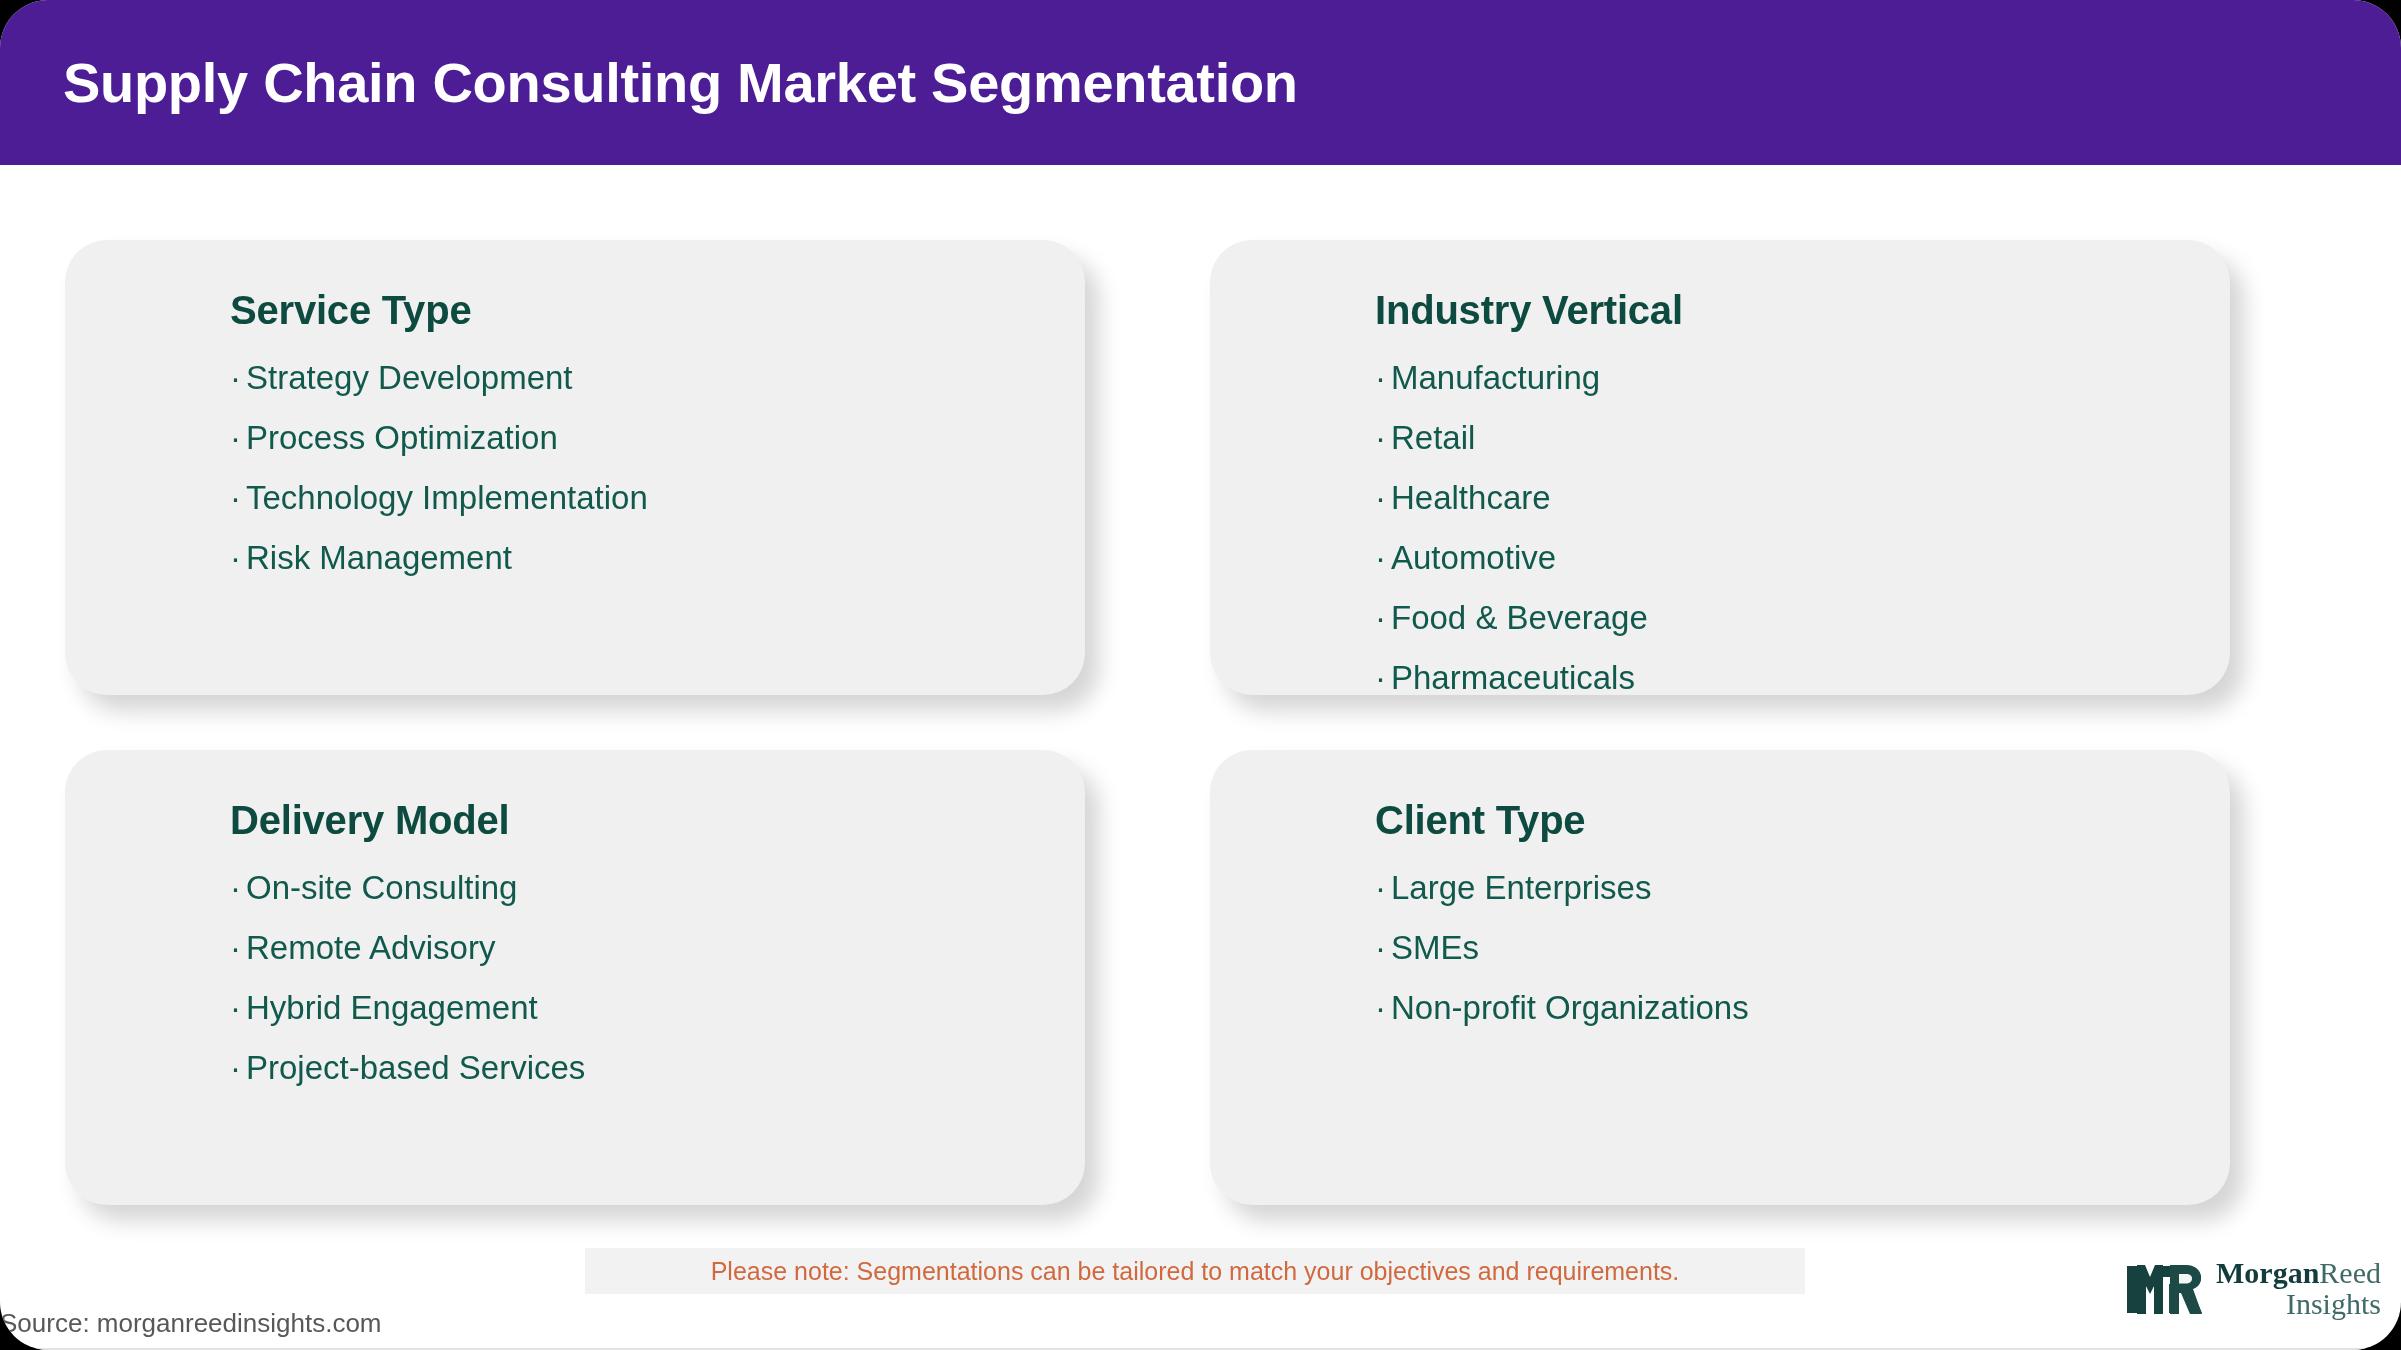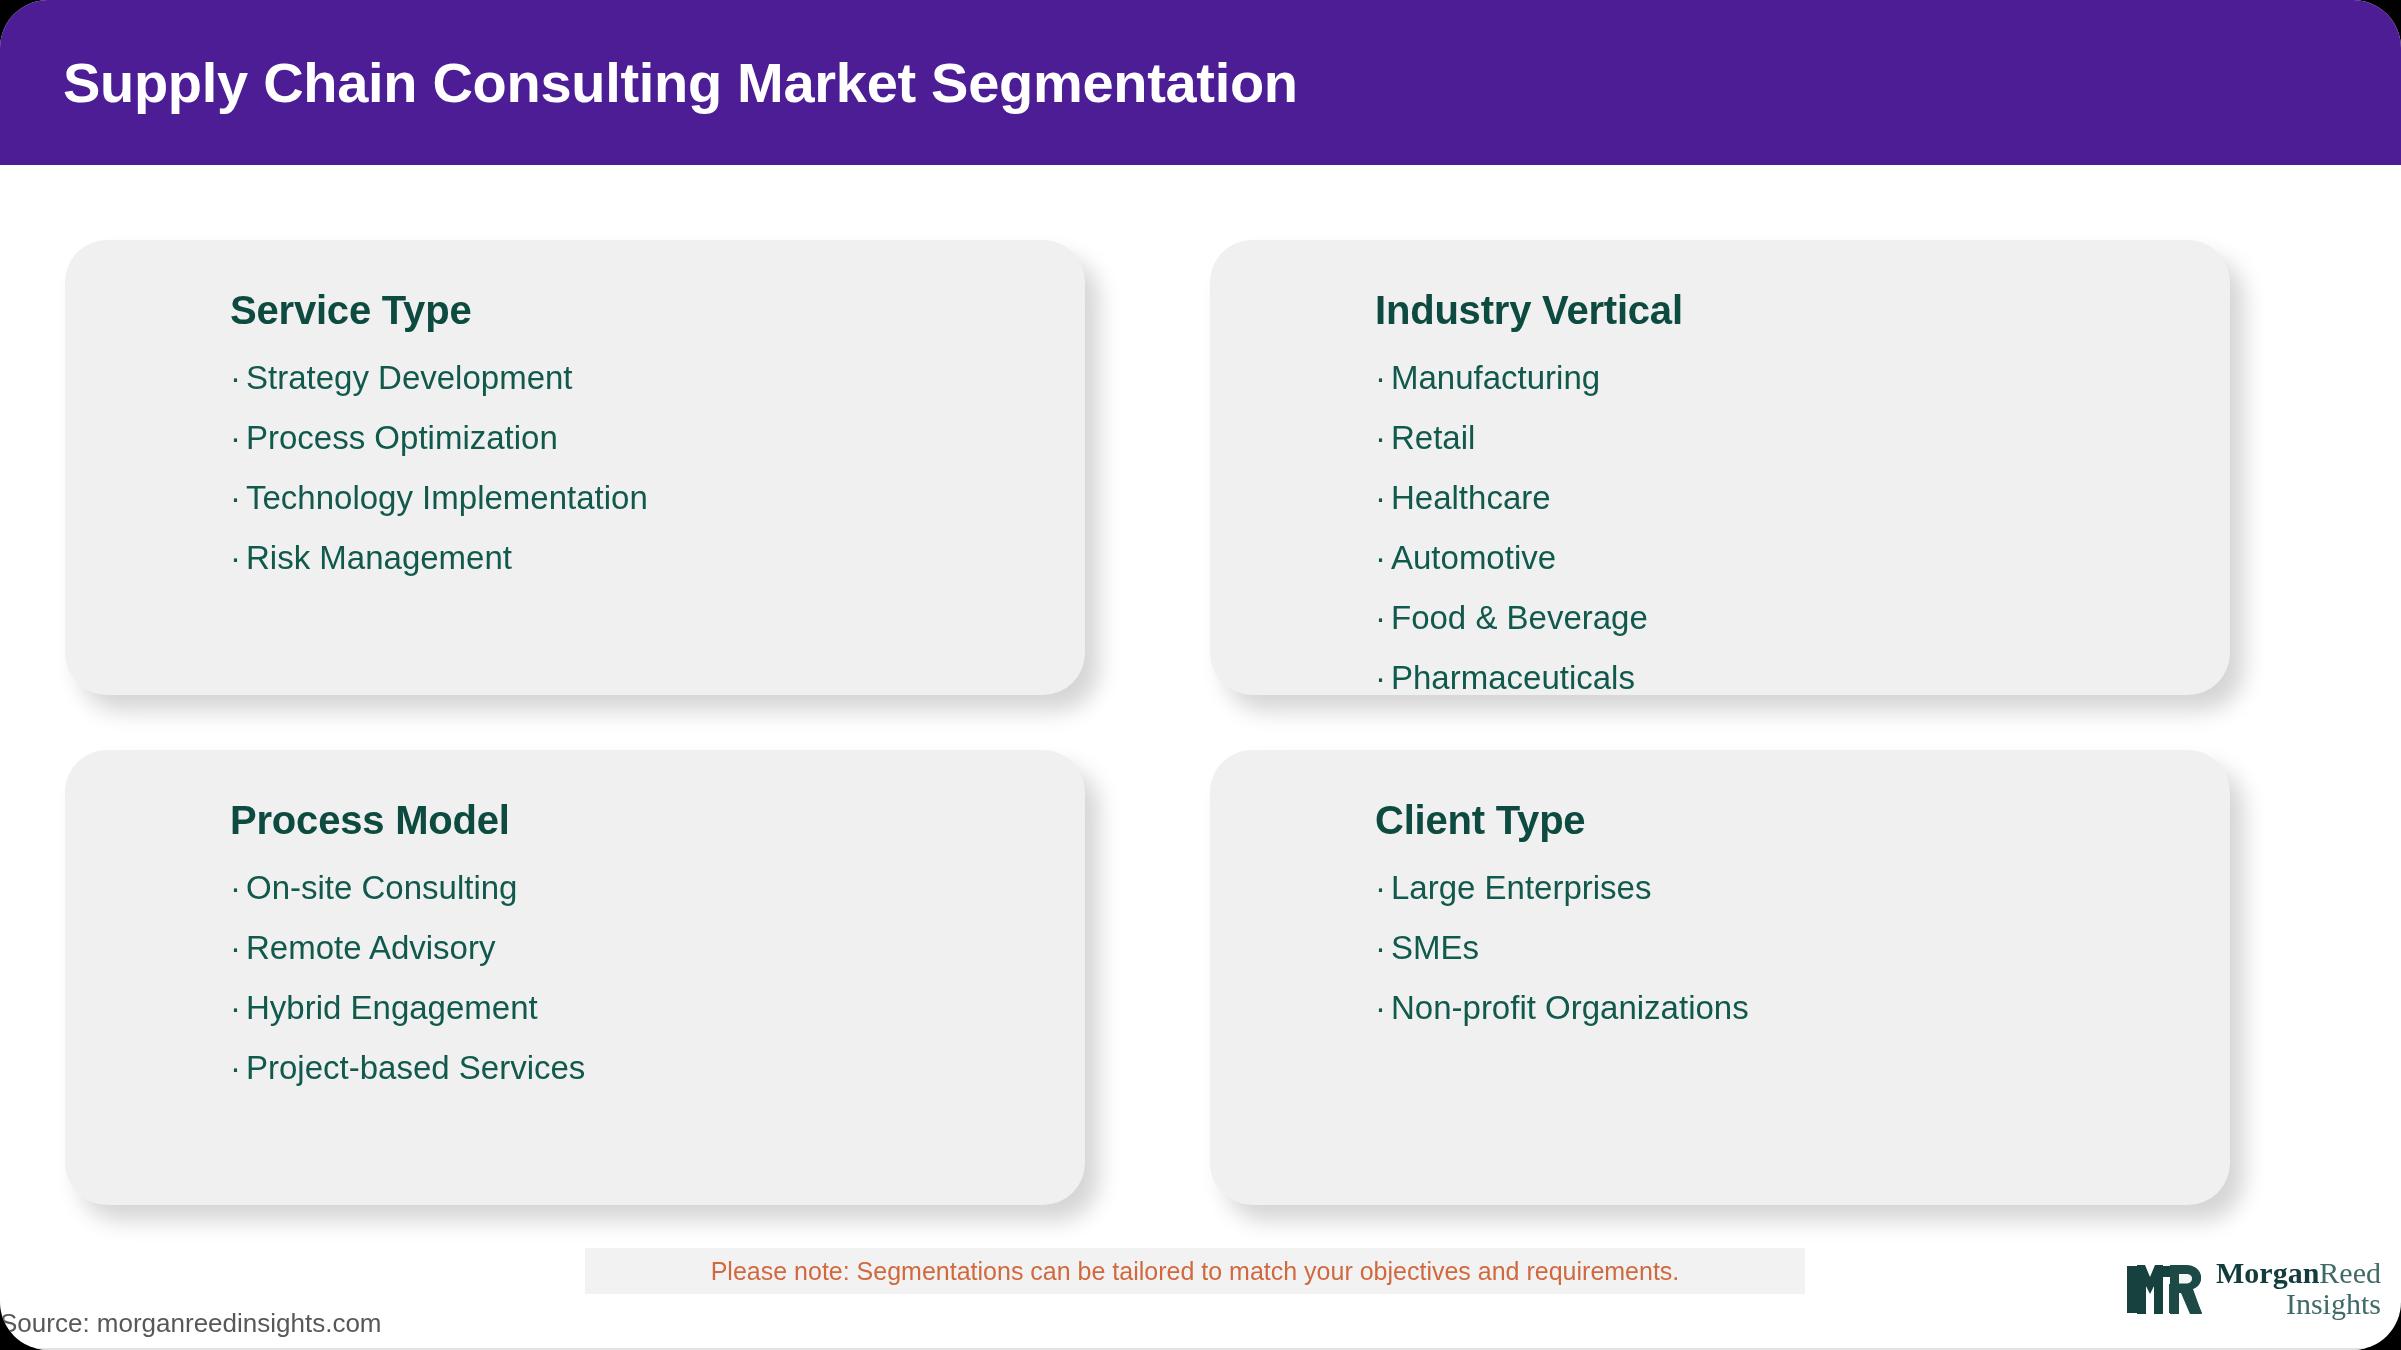--- a/index.html
+++ b/index.html
@@ -204,21 +204,21 @@
         <li><span class="bullet">·</span><span>Manufacturing</span></li>
         <li><span class="bullet">·</span><span>Retail</span></li>
         <li><span class="bullet">·</span><span>Healthcare</span></li>
         <li><span class="bullet">·</span><span>Automotive</span></li>
         <li><span class="bullet">·</span><span>Food &amp; Beverage</span></li>
         <li><span class="bullet">·</span><span>Pharmaceuticals</span></li>
       </ul>
     </div>
 
     <div class="card">
-      <div class="card-title">Process Model</div>
+      <div class="card-title">Delivery Model</div>
       <ul class="card-list">
         <li><span class="bullet">·</span><span>On-site Consulting</span></li>
         <li><span class="bullet">·</span><span>Remote Advisory</span></li>
         <li><span class="bullet">·</span><span>Hybrid Engagement</span></li>
         <li><span class="bullet">·</span><span>Project-based Services</span></li>
       </ul>
     </div>
 
     <div class="card">
       <div class="card-title">Client Type</div>

